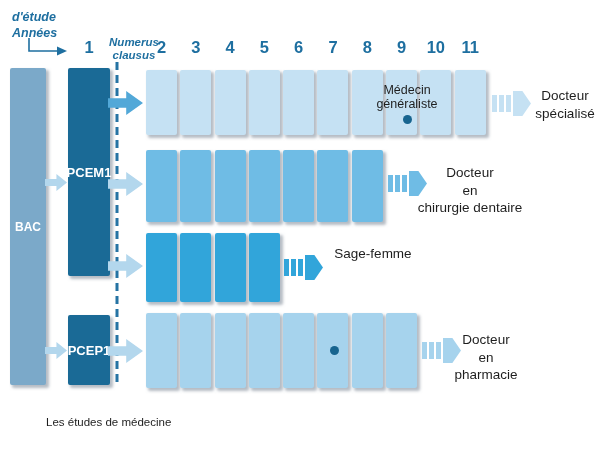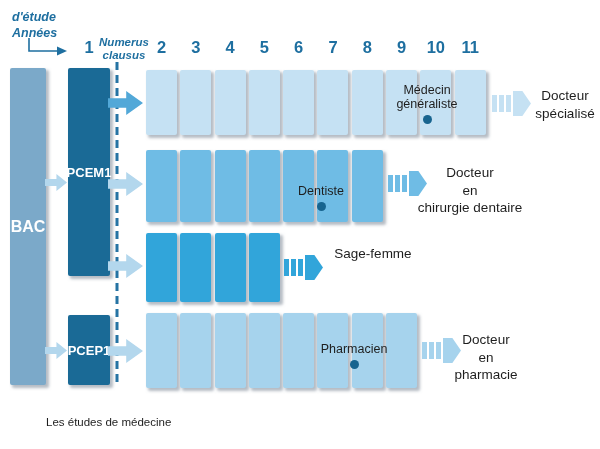--- a/index.html
+++ b/index.html
@@ -8,40 +8,40 @@
     font-family:"Liberation Sans",sans-serif;overflow:hidden;
   }
   .abs{position:absolute;}
 
   
   .blue-note{
     font-style:italic;font-weight:700;color:var(--blue-text);
     line-height:1.25;
   }
   #annees-label{left:12px;top:10px;width:70px;font-size:12.5px;}
-  #numerus-label{left:97px;top:36px;width:54px;font-size:11.5px;text-align:center;line-height:1.15;}
+  #numerus-label{left:107px;top:36px;width:54px;font-size:11.5px;text-align:center;line-height:1.15;}
 
   
   .yearnum-first{
     left:68px;top:38px;width:42px;text-align:center;
     font-weight:700;font-size:16.5px;color:var(--blue-text);
   }
   #year-numbers{
     left:146px;top:38px;display:flex;gap:3.3px;
   }
   .yearnum{
     width:31px;text-align:center;font-weight:700;font-size:16.5px;color:var(--blue-text);
   }
 
   
   .bar{
     border-radius:2px;box-shadow:2.5px 2.5px 3px rgba(108,122,137,.5);
     color:#fff;font-weight:700;display:flex;align-items:center;justify-content:center;
   }
-  #bac-bar{left:10px;top:68px;width:36px;height:317px;background:var(--bac-bar);font-size:16px;}
+  #bac-bar{left:10px;top:68px;width:36px;height:317px;background:var(--bac-bar);font-size:12px;}
   #pcem1-bar{left:68px;top:68px;width:42px;height:208px;background:var(--dark-bar);font-size:13px;}
   #pcep1-bar{left:68px;top:315px;width:42px;height:70px;background:var(--dark-bar);font-size:13px;}
 
   #numerus-line{left:115px;top:62px;}
 
   
   .track{display:flex;gap:3.3px;}
   #track1-boxes{left:146px;top:70px;height:65px;}
   #track2-boxes{left:146px;top:150px;height:72px;}
   #track3-boxes{left:146px;top:233px;height:69px;}
@@ -69,21 +69,21 @@
   .seg-arrow .head{
     width:18px;height:25px;background:var(--c);flex:none;
     clip-path:polygon(0 0,52% 0,100% 50%,52% 100%,0 100%);
   }
   #exit1{left:492px;top:91px;}
   #exit2{left:388px;top:171px;}
   #exit3{left:284px;top:255px;}
   #exit4{left:422px;top:338px;}
 
   
-  .milestone{text-align:center;font-size:12.5px;color:var(--black-text);line-height:1.12;padding-left:20px;}
+  .milestone{text-align:center;font-size:12.5px;color:var(--black-text);line-height:1.12;}
   .dot{width:9px;height:9px;border-radius:50%;background:var(--dot);margin:4px auto 0;}
   #milestone1{left:348px;top:83px;width:118px;}
   #milestone2{left:258px;top:184px;width:86px;}
   #milestone4{left:290px;top:342px;width:88px;}
 
   
   .outcome{font-size:13.5px;color:var(--black-text);text-align:center;line-height:1.3;}
   #outcome1{left:517px;top:87px;width:96px;}
   #outcome2{left:400px;top:164px;width:140px;}
   #outcome3{left:318px;top:245px;width:110px;text-align:center;}
@@ -182,26 +182,21 @@
       <div class="box"></div>
       <div class="box"></div>
       <div class="box"></div>
     </div>
 
   <div class="abs milestone" id="milestone1">
     <div>Médecin</div>
     <div>généraliste</div>
     <div class="dot"></div>
   </div>
-  <div class="abs milestone" id="milestone2">
-    <div>Dentiste</div>
-    <div class="dot"></div>
-  </div>
   <div class="abs milestone" id="milestone4">
-    <div>Pharmacien</div>
     <div class="dot"></div>
   </div>
 
   <div class="abs seg-arrow t1" id="exit1">
     <i class="bar-seg"></i>
       <i class="bar-seg"></i>
       <i class="bar-seg"></i>
       <span class="head"></span>
   </div>
   <div class="abs seg-arrow t2" id="exit2">

